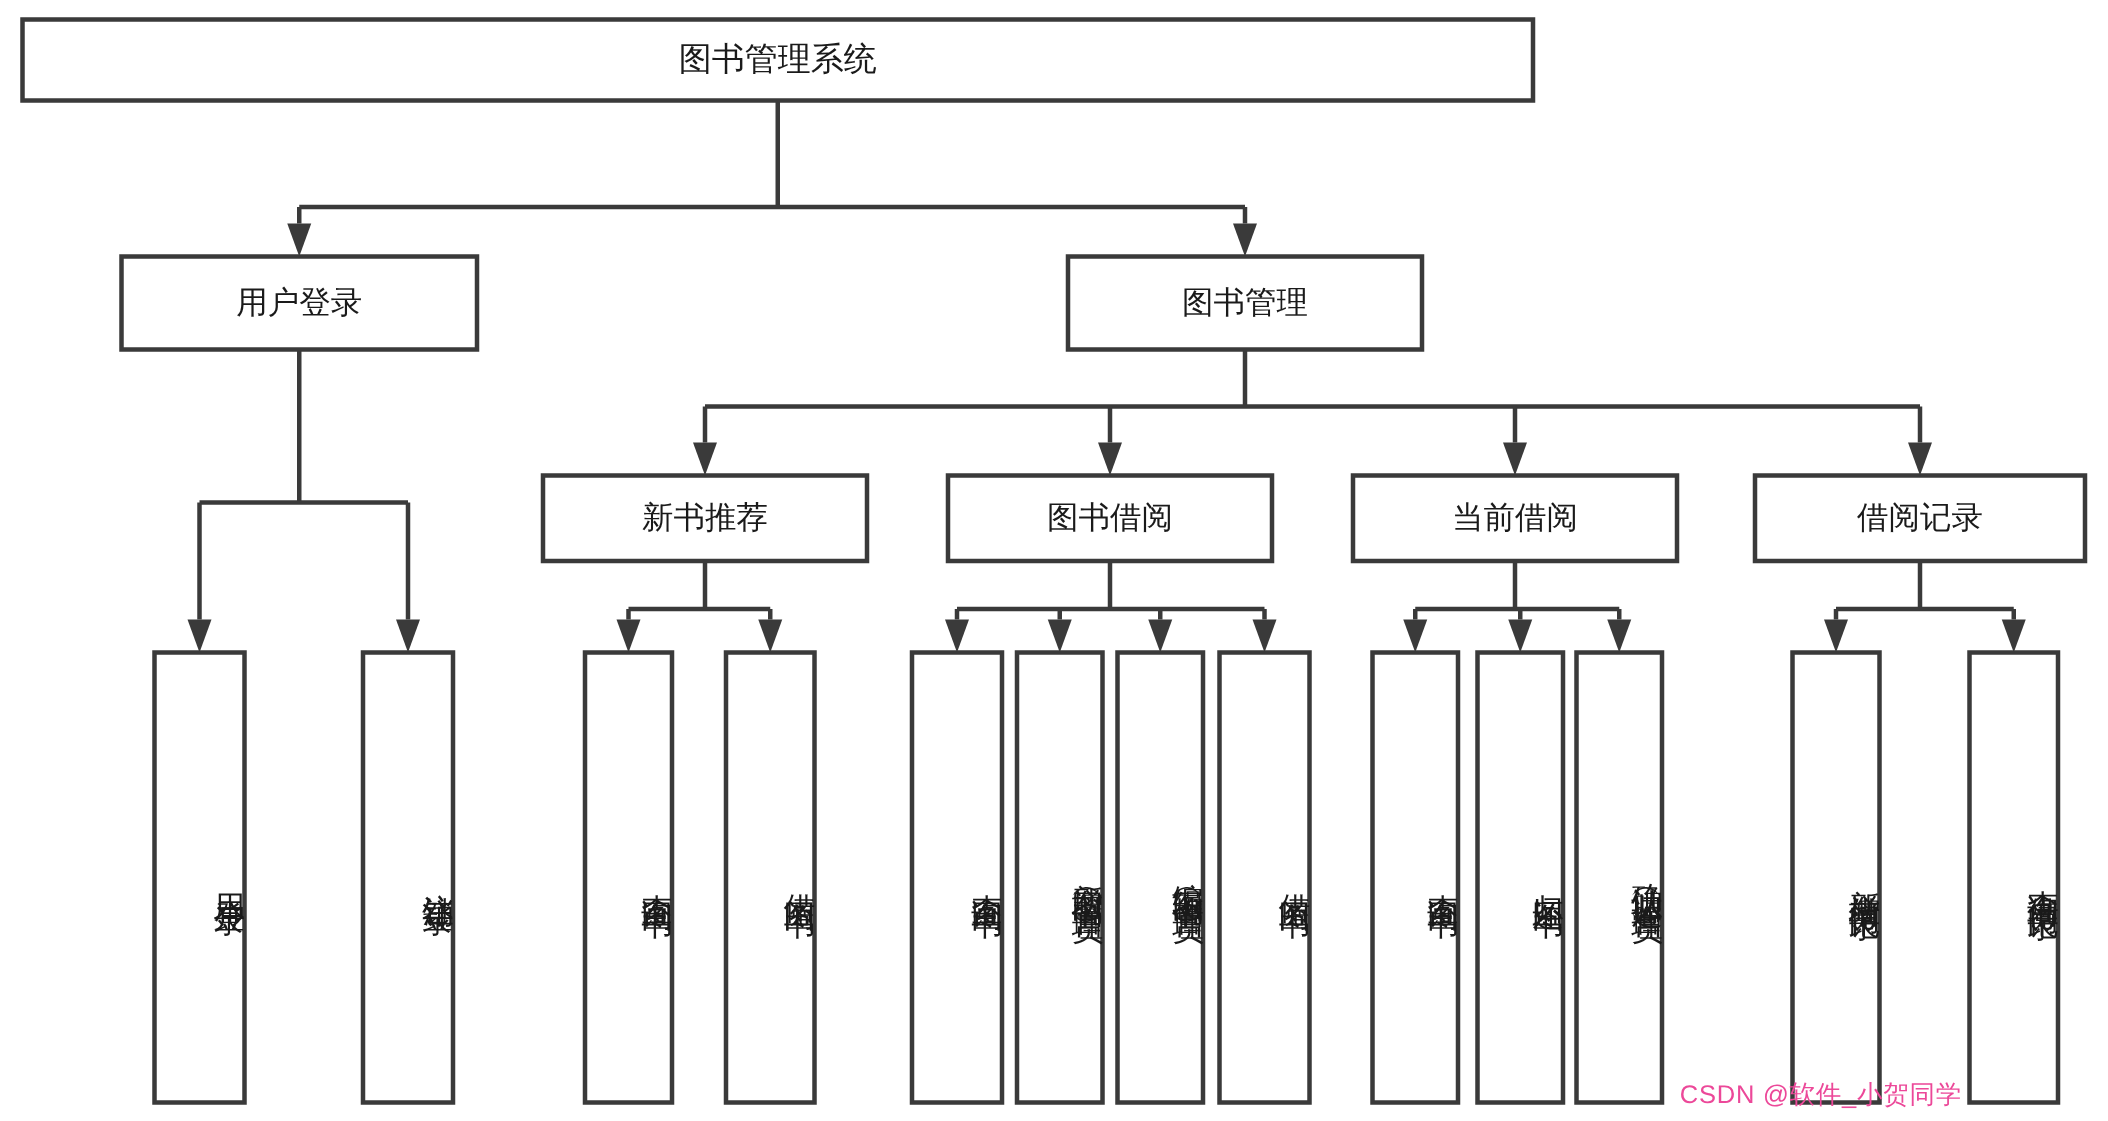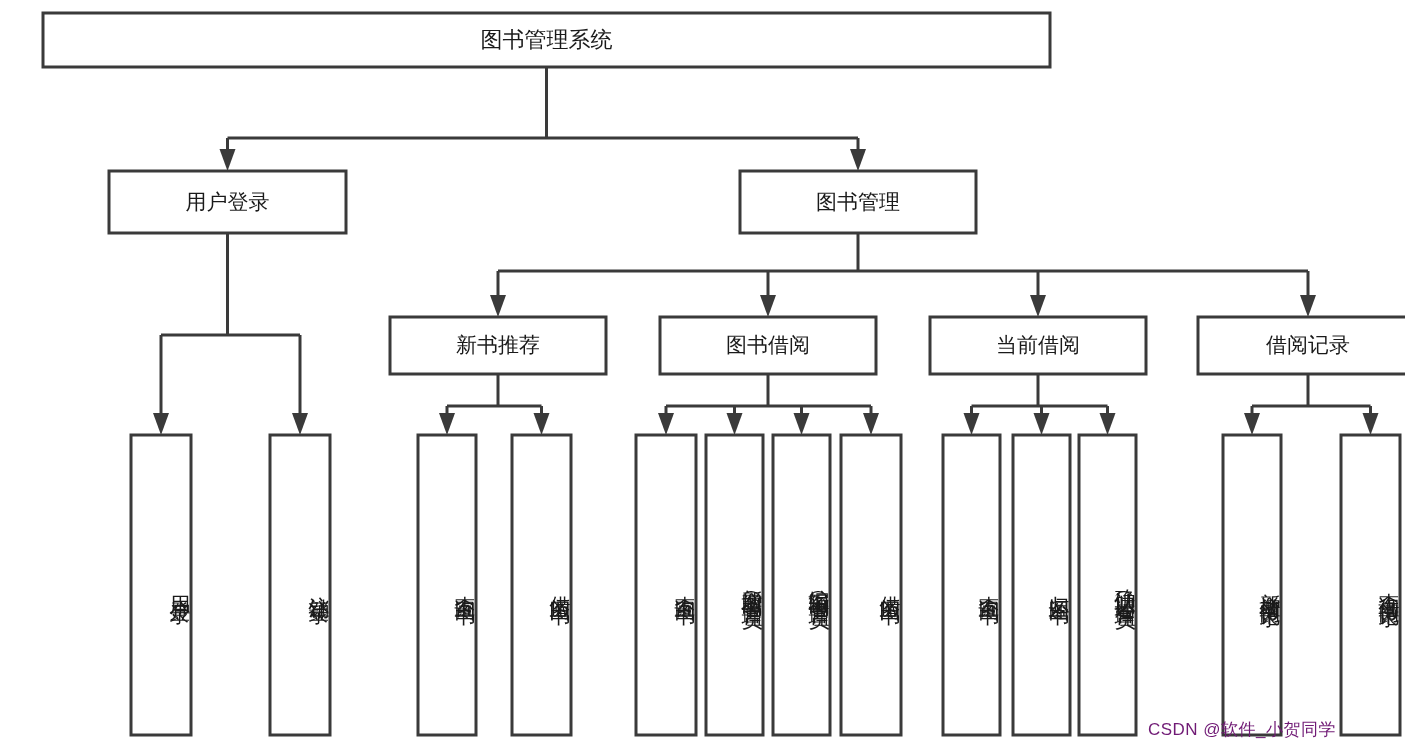--- a/index.html
+++ b/index.html
@@ -11,21 +11,20 @@
     width: 1405px;
     height: 747px;
     font-family: "Liberation Sans", sans-serif;
     overflow: hidden;
   }
   #diagram-root {
     position: relative;
     width: 1316px;
     height: 747px;
     background: #ffffff;
-    margin-left: 28px;
   }
   svg#tree-svg {
     position: absolute;
     left: 0;
     top: 0;
     width: 1405px;
     height: 747px;
     display: block;
   }
   .node-box {
@@ -71,21 +70,21 @@
     align-items: flex-start;
     justify-content: center;
     pointer-events: none;
   }
   .watermark {
     position: absolute;
     right: 8px;
     bottom: 6px;
     font-family: "Liberation Sans", sans-serif;
     font-size: 17px;
-    color: #701a75;
+    color: #ec4899;
     letter-spacing: 0.5px;
     white-space: nowrap;
   }
 </style>
 </head>
 <body>
 
 <div id="diagram-root">
   <svg id="tree-svg" viewBox="0 0 1405 747">
     <defs></defs>

